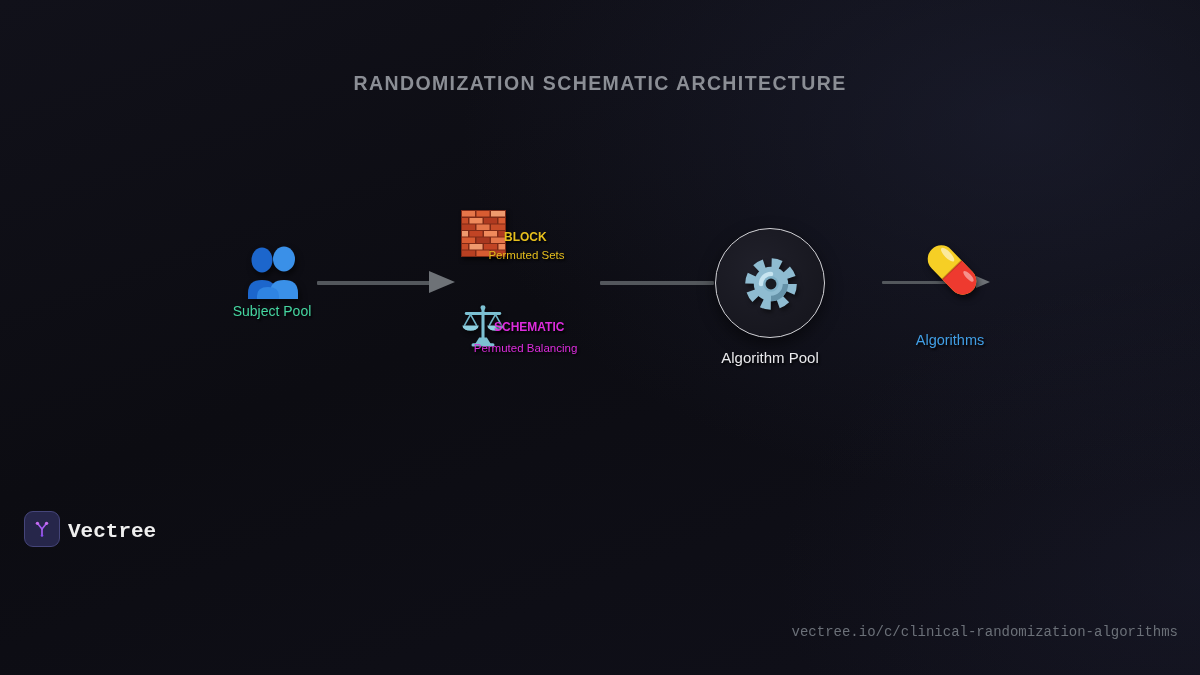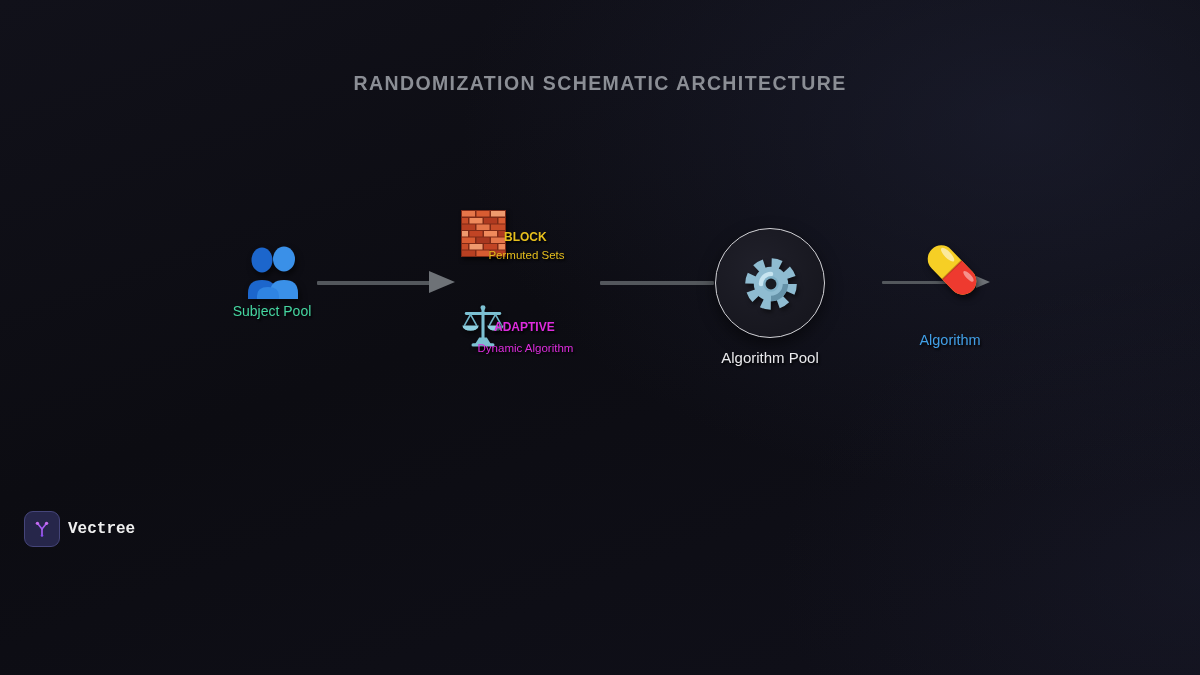--- a/index.html
+++ b/index.html
@@ -53,21 +53,21 @@
     background:radial-gradient(circle at 40% 35%, #20202a 0%, #17171f 70%, #14141b 100%);
     box-shadow:0 6px 16px rgba(0,0,0,0.5);
   }
   .gear-wrap { position:absolute; left:26px; top:26px; filter:drop-shadow(2px 3px 2px rgba(0,0,0,0.5)); }
 
   .footer-logo {
     position:absolute; left:24px; top:511px; width:36px; height:36px;
     border-radius:9px; background:#26264a; border:1px solid #45457a;
     display:flex; align-items:center; justify-content:center;
   }
-  .brand { position:absolute; left:68px; top:520px; font-family:"Liberation Mono", monospace; font-weight:bold; font-size:16px; color:#efefef; }
+  .brand { position:absolute; left:68px; top:520px; font-family:"Liberation Mono", monospace; font-weight:bold; font-size:21px; color:#efefef; }
   .headline {
     position:absolute; left:23px; top:549px; width:780px;
     font-family:"Liberation Mono", monospace; font-weight:bold;
     font-size:36px; line-height:33px; color:#f5f5f6;
   }
   .url { position:absolute; right:22px; top:624px; font-family:"Liberation Mono", monospace; font-size:14px; color:#6b7078; }
 </style>
 </head>
 <body>
 
@@ -130,22 +130,22 @@
         <polygon points="15,44 33,44 28,36 20,36"></polygon>
         <rect x="12" y="42" width="24" height="3.5" rx="1.7"></rect>
       </g>
       <g stroke="#6fb4c8" stroke-width="1.6" fill="none">
         <path d="M11,12 L4.5,23.5 M11,12 L17.5,23.5"></path>
         <path d="M37,12 L30.5,23.5 M37,12 L43.5,23.5"></path>
       </g>
       <path d="M2.5,23.5 a8.5,5.5 0 0 0 17,0 z" fill="#8fd0e0"></path>
       <path d="M28.5,23.5 a8.5,5.5 0 0 0 17,0 z" fill="#8fd0e0"></path>
     </svg>
-    <div class="blabel">ADAPTIVE</div>
-    <div class="bsub">Dynamic Algorithm</div>
+    <div class="blabel">SCHEMATIC</div>
+    <div class="bsub">Permuted Balancing</div>
   </div>
 
   <div class="arrow-line line-2"></div>
 
   <div class="algo-circle">
     <svg class="gear-wrap" width="58" height="58" viewBox="0 0 64 64">
       <circle cx="32" cy="32" r="22" fill="none" stroke="#8fbcd1" stroke-width="13" stroke-dasharray="9.5 7.78"></circle>
       <circle cx="32" cy="32" r="19" fill="#8fbcd1"></circle>
       <path d="M32,51 a19,19 0 0 0 19,-19 h-6 a13,13 0 0 1 -13,13 z" fill="#6592a8"></path>
       <path d="M21,32 a11,11 0 0 1 11,-11" stroke="#c6e4f0" stroke-width="5" fill="none" stroke-linecap="round"></path>
@@ -160,29 +160,30 @@
 
   <svg class="icon-abs pill-icon" width="80" height="80" viewBox="0 0 80 80">
     <g transform="rotate(46 40 40)">
       <rect x="11" y="26.5" width="58" height="27" rx="13.5" fill="#f6cf25"></rect>
       <path d="M40,26.5 h15.5 a13.5,13.5 0 0 1 0,27 H40 z" fill="#ee3a2f"></path>
       <rect x="39" y="26.5" width="1.8" height="27" fill="rgba(120,30,10,0.35)"></rect>
       <ellipse cx="26" cy="32.5" rx="9" ry="3.2" fill="rgba(255,255,255,0.55)"></ellipse>
       <ellipse cx="56" cy="32.5" rx="7" ry="2.6" fill="rgba(255,255,255,0.45)"></ellipse>
     </g>
   </svg>
-  <div class="dlabel label-assign">Algorithm</div>
+  <div class="dlabel label-assign">Algorithms</div>
 
   <div class="footer-logo">
     <svg width="22" height="22" viewBox="0 0 24 24">
       <g stroke="#a75df2" stroke-width="1.8" fill="none" stroke-linecap="round">
         <path d="M12,19 L12,12"></path>
         <path d="M12,12 L7,5.8"></path>
         <path d="M12,12 L17,5.8"></path>
       </g>
       <circle cx="7" cy="5.8" r="1.8" fill="#c66cf0"></circle>
       <circle cx="17" cy="5.8" r="1.8" fill="#c66cf0"></circle>
       <circle cx="12" cy="19" r="1.4" fill="#8a4df0"></circle>
     </svg>
   </div>
   <div class="brand">Vectree</div>
+  <div class="url">vectree.io/c/clinical-randomization-algorithms</div>
 
 </div>
 
 </body></html>

